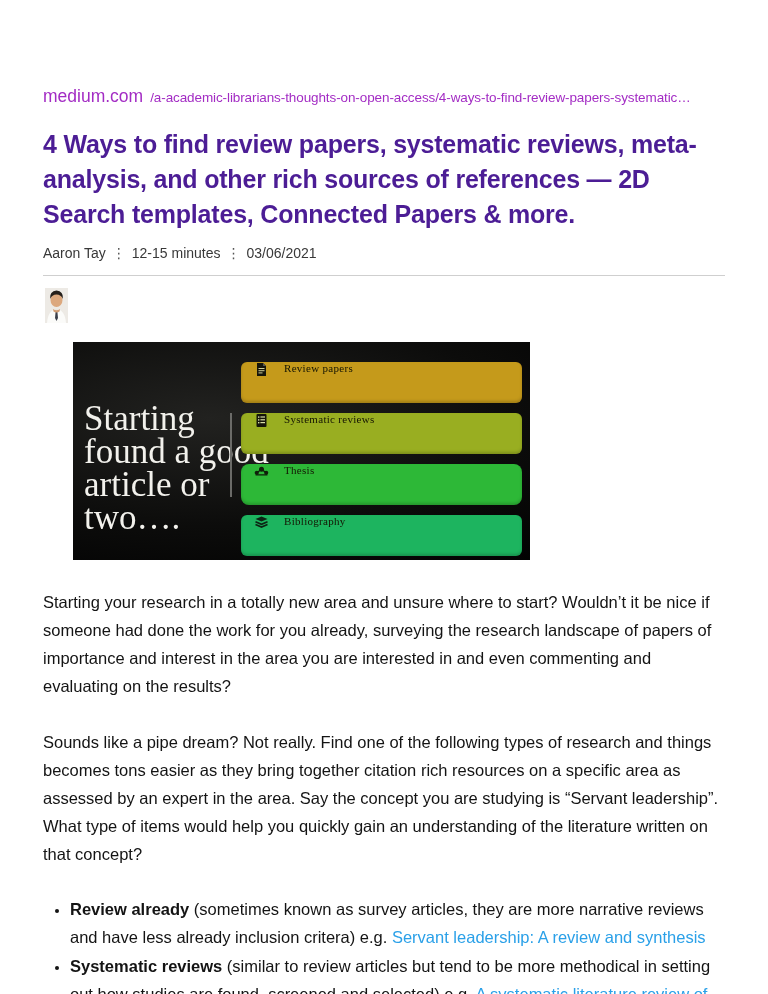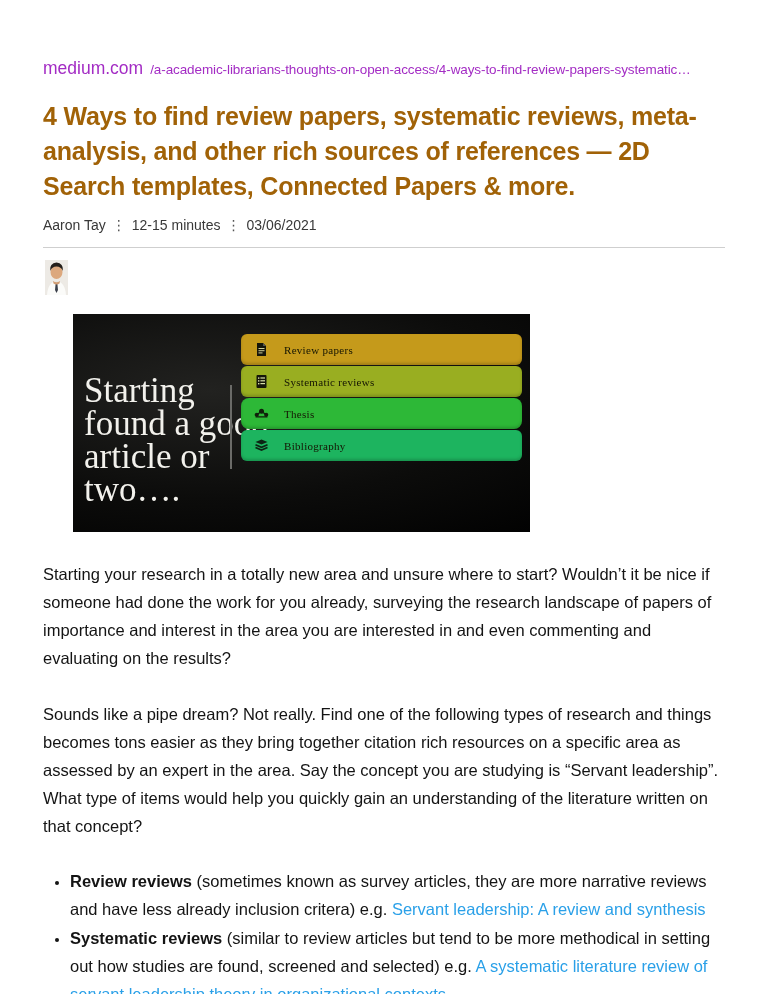--- a/index.html
+++ b/index.html
@@ -2,45 +2,45 @@
 <html><head>
 <meta charset="utf-8">
 <style>
   * { margin: 0; padding: 0; box-sizing: border-box; }
   html, body { width: 768px; height: 994px; background: #ffffff; overflow: hidden; }
   body { font-family: "Liberation Sans", sans-serif; color: #111; }
   .page { padding: 58px 43px 0 43px; }
 
   
   .urlline { display: flex; align-items: baseline; gap: 7px; white-space: nowrap; }
-  .domain { font-size: 17.5px; text-decoration: none; }
+  .domain { font-size: 17.5px; text-decoration: none; margin-top: 28px; }
   .urlpath { font-size: 13.5px; text-decoration: none; letter-spacing: -0.1px; }
 
   
-  h1.title { margin-top: 20px; font-size: 25px; line-height: 35px; font-weight: bold; color: #a16207; letter-spacing: -0.2px; }
+  h1.title { margin-top: 20px; font-size: 25px; line-height: 35px; font-weight: bold; color: #4c1d95; letter-spacing: -0.2px; }
 
   
   .byline { margin-top: 13px; font-size: 14px; color: #383838; }
   .byline .sep { margin: 0 6px; color: #555; }
 
   hr.rule { border: none; border-top: 1px solid #cfcfcf; margin-top: 14px; }
 
   
   .avatar { margin-top: 12px; margin-left: 2px; width: 23px; height: 35px; display: block; }
 
   
   .hero { position: relative; margin-top: 19px; margin-left: 30px; width: 457px; height: 218px;
           background: radial-gradient(ellipse 120% 90% at 30% 35%, #222220 0%, #0c0c0b 55%, #000 100%);
           overflow: hidden; }
   .hero-caption { position: absolute; left: 11px; top: 60px; font-family: "Liberation Serif", serif;
                   font-size: 35px; line-height: 33px; color: #f2f1ec; }
   .hero-caption span { display: block; }
   .hero-divider { position: absolute; left: 157px; top: 71px; width: 2px; height: 84px; background: #6b6b68; }
   .hero-buttons { position: absolute; left: 168px; top: 20px; width: 281px; }
-  .hero-btn { height: 31px; border-radius: 6px; margin-bottom: 1px; display: flex; align-items: center;
+  .hero-btn { height: 41px; border-radius: 6px; margin-bottom: 10px; display: flex; 
               padding-left: 13px; box-shadow: inset 0 -2px 3px rgba(0,0,0,0.18); }
   .hero-btn .icon { width: 15px; height: 15px; margin-right: 15px; flex: 0 0 auto; display: block; }
   .hero-btn .lbl { font-family: "Liberation Serif", serif; font-size: 11px; color: #151503; letter-spacing: 0.3px; }
 
   
   .para { margin-top: 28px; font-size: 16.5px; line-height: 28px; color: #141414; }
   ul.points { margin-top: 27px; padding-left: 27px; }
   ul.points li { font-size: 16.5px; line-height: 28px; color: #141414; margin-bottom: 1px; }
   ul.points li::marker { font-size: 13px; }
   a.body-link { text-decoration: none; }
@@ -128,17 +128,17 @@
         <span class="lbl">Bibliography</span>
       </div>
 
     </div>
   </div>
 
   <p class="para">Starting your research in a totally new area and unsure where to start? Wouldn’t it be nice if someone had done the work for you already, surveying the research landscape of papers of importance and interest in the area you are interested in and even commenting and evaluating on the results?</p>
   <p class="para">Sounds like a pipe dream? Not really. Find one of the following types of research and things becomes tons easier as they bring together citation rich resources on a specific area as assessed by an expert in the area. Say the concept you are studying is “Servant leadership”. What type of items would help you quickly gain an understanding of the literature written on that concept?</p>
 
   <ul class="points">
-    <li><b>Review reviews</b><span> (sometimes known as survey articles, they are more narrative reviews and have less already inclusion critera) e.g. </span><a href="#" class="body-link" style="color: rgb(42, 160, 232);">Servant leadership: A review and synthesis</a></li>
+    <li><b>Review already</b><span> (sometimes known as survey articles, they are more narrative reviews and have less already inclusion critera) e.g. </span><a href="#" class="body-link" style="color: rgb(42, 160, 232);">Servant leadership: A review and synthesis</a></li>
     <li><b>Systematic reviews</b><span> (similar to review articles but tend to be more methodical in setting out how studies are found, screened and selected) e.g. </span><a href="#" class="body-link" style="color: rgb(42, 160, 232);">A systematic literature review of servant leadership theory in organizational contexts</a></li>
   </ul>
 
 </div>
 
 </body></html>

